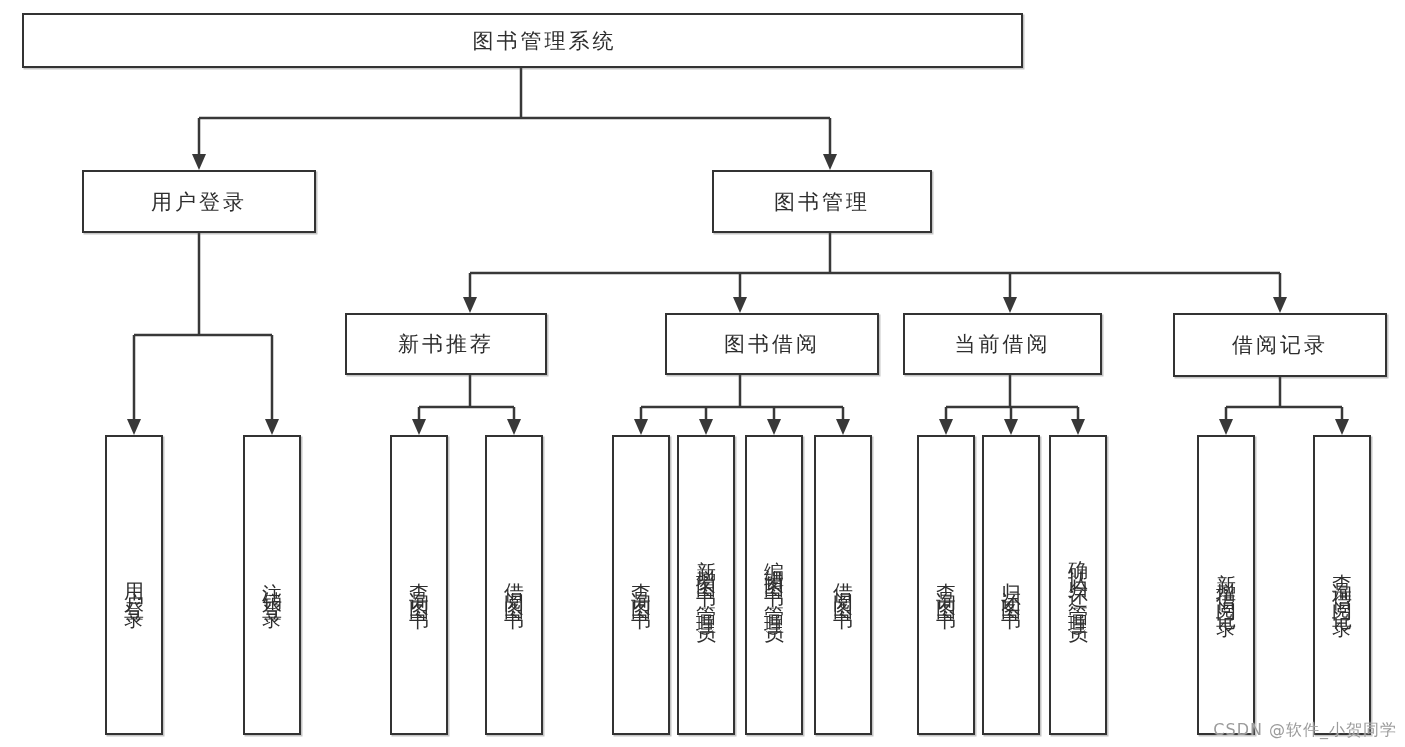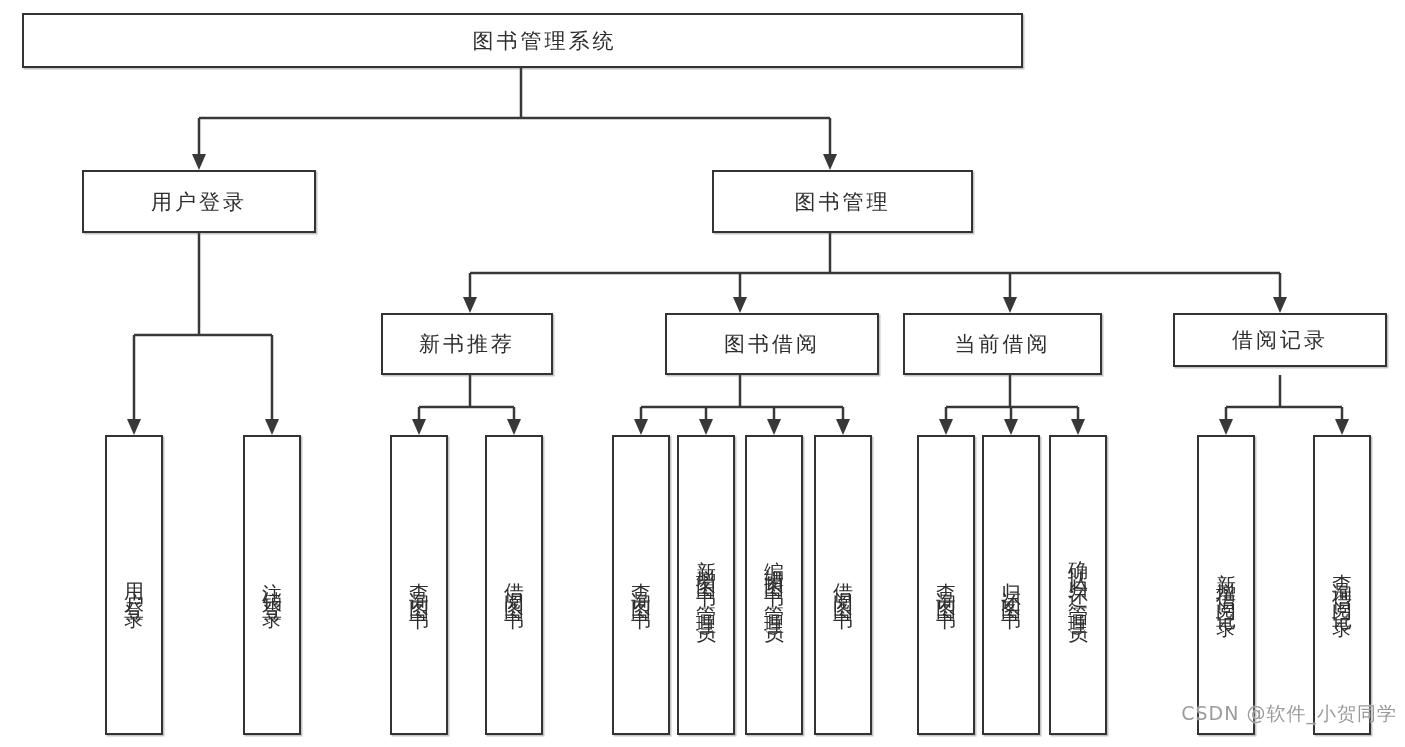--- a/index.html
+++ b/index.html
@@ -34,46 +34,46 @@
     text-orientation: mixed;
     font-size: 20px;
     letter-spacing: 9px;
     line-height: 1.05;
     white-space: nowrap;
   }
   
   .n-root  { left: 22px;  top: 13px;  width: 1001px; height: 55px; padding-left: 44px; }
   
   .n-l2a   { left: 82px;  top: 170px; width: 234px; height: 63px; }
-  .n-l2b   { left: 712px; top: 170px; width: 261px; height: 63px; }
+  .n-l2b   { left: 712px; top: 170px; width: 220px; height: 63px; }
   
-  .n-g0 { left: 381px;  top: 313px; width: 172px; height: 62px; }
+  .n-g0 { left: 345px;  top: 313px; width: 202px; height: 62px; }
   .n-g1 { left: 633px;  top: 313px; width: 214px; height: 62px; margin-left: 32px; }
   .n-g2 { left: 903px;  top: 313px; width: 199px; height: 62px; }
-  .n-g3 { left: 1173px; top: 313px; width: 214px; height: 54px; font-family: Liberation Mono, monospace; }
+  .n-g3 { left: 1173px; top: 313px; width: 214px; height: 64px; font-family: Liberation Mono, monospace; }
   
   .leaf { top: 435px; width: 58px; height: 300px; }
   .lf0  { left: 105px; }
   .lf1  { left: 243px; }
   .lf2  { left: 390px; }
   .lf3  { left: 485px; }
   .lf4  { left: 612px; }
   .lf5  { left: 677px; }
   .lf6  { left: 745px; }
   .lf7  { left: 814px; }
   .lf8  { left: 917px; }
   .lf9  { left: 982px; }
   .lf10 { left: 1049px; }
   .lf11 { left: 1197px; }
   .lf12 { left: 1313px; }
   .watermark {
     position: absolute;
     right: 8px;
-    bottom: 20px;
-    font-size: 19px;
+    bottom: 6px;
+    font-size: 16px;
     color: #9b9b9b;
     letter-spacing: 1px;
     text-shadow: 0 0 2px #ffffff;
     white-space: nowrap;
   }
 </style>
 </head>
 <body>
 
 <div id="canvas">

